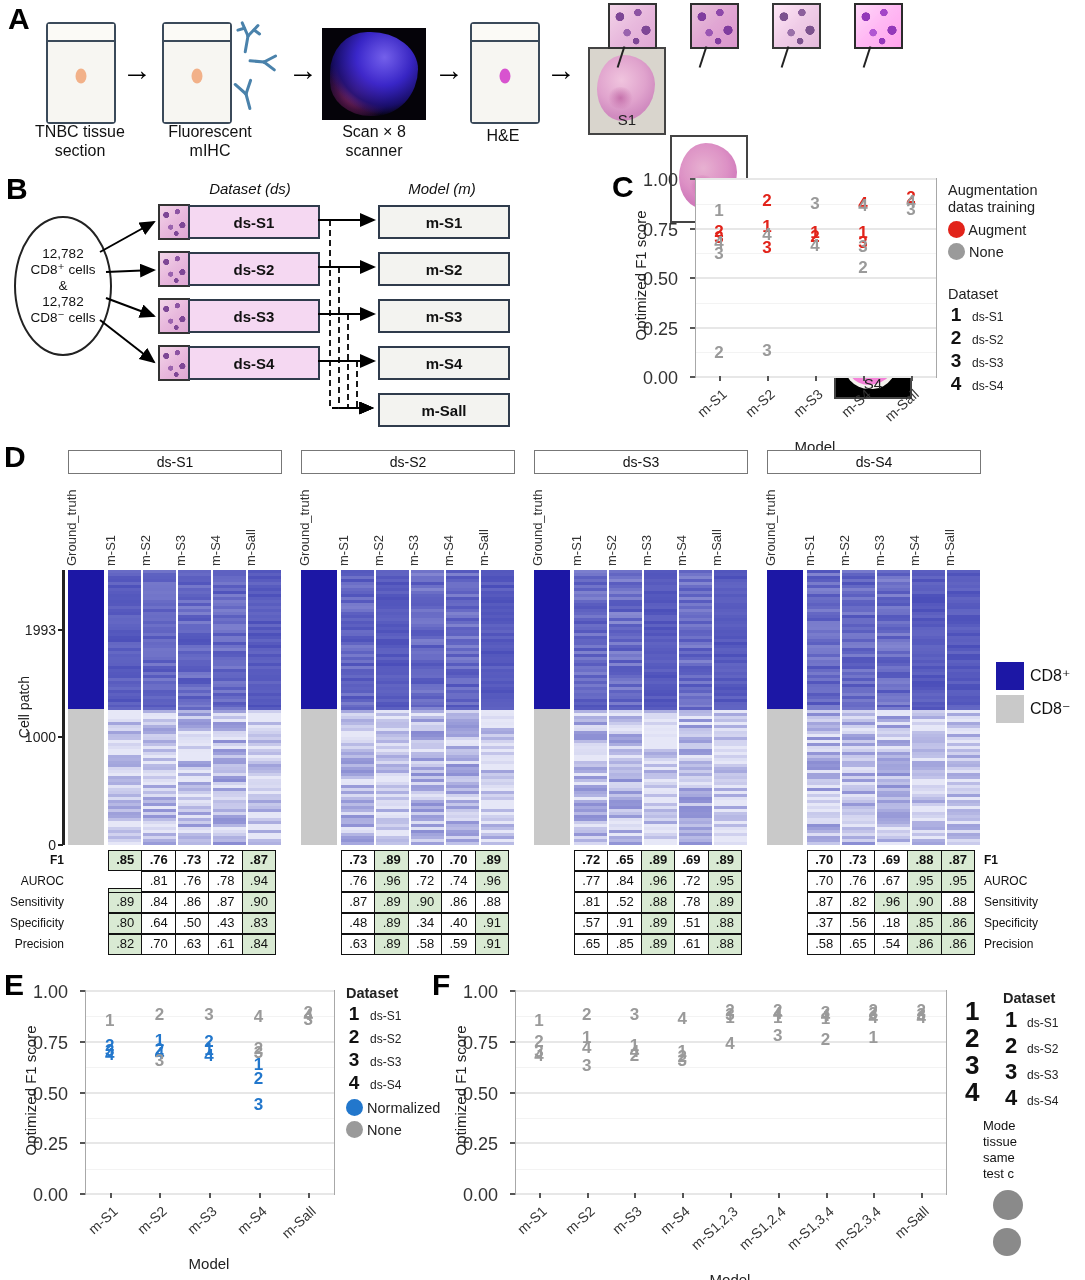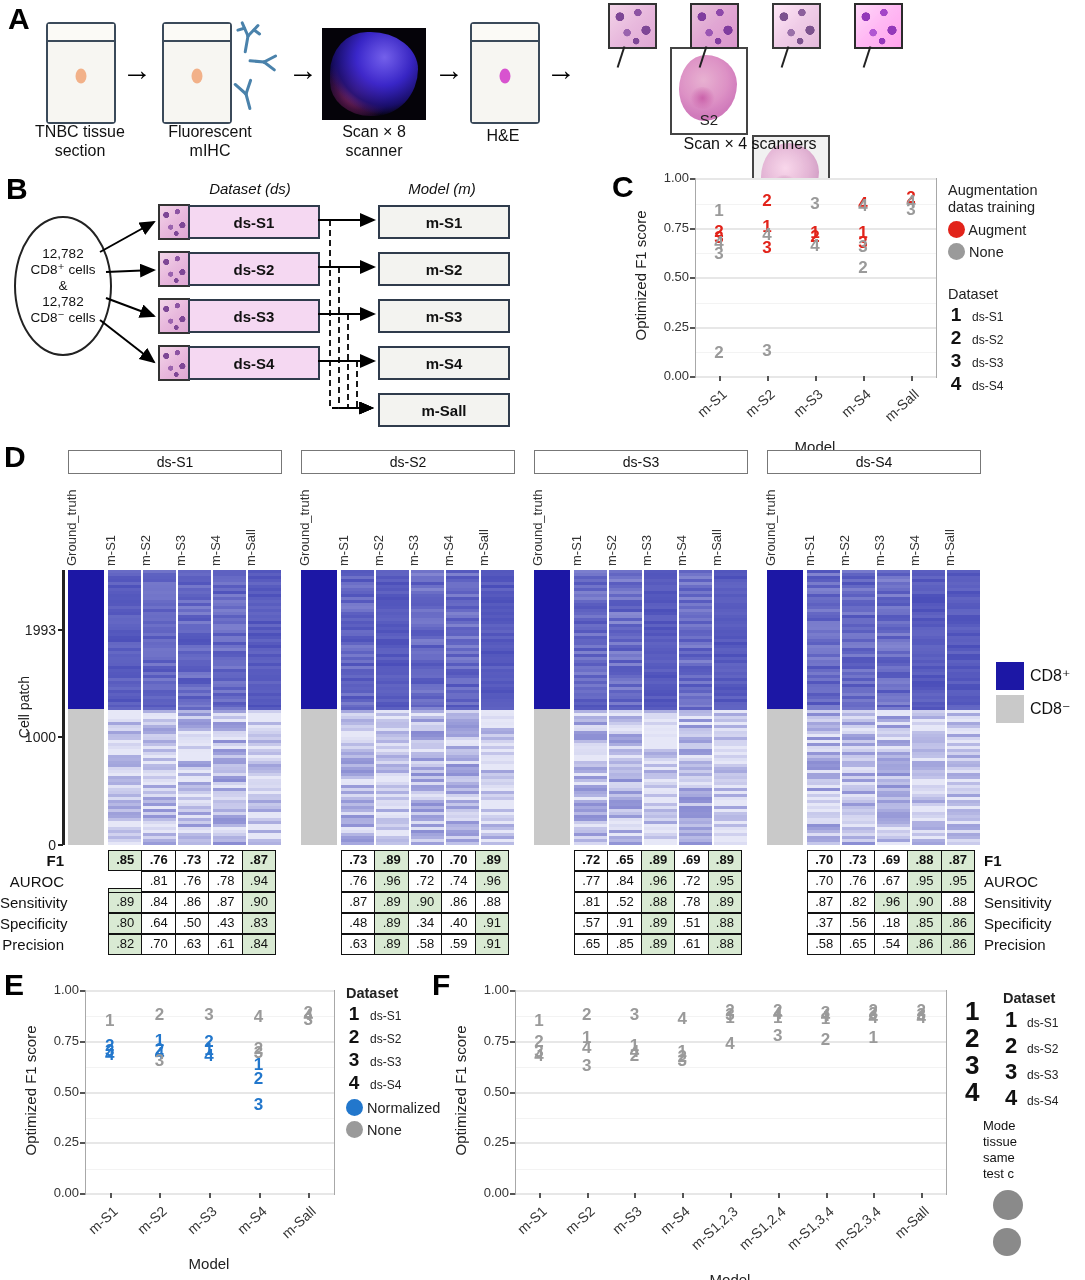--- a/index.html
+++ b/index.html
@@ -33,35 +33,35 @@
   
   .bbox{border:2px solid #2f3b4c;display:flex;align-items:center;justify-content:center;
         font-size:15px;font-weight:600;color:#111;}
   .ds{background:#f5d8f2;}
   .md{background:#f3f3f0;}
   .colhead{font-style:italic;font-size:15px;color:#111;text-align:center;}
   
   .frame{position:absolute;border:1px solid #a8a8a8;background:#fff;}
   .gl{position:absolute;left:0;width:100%;background:#e7e7e7;height:2px;}
   .glm{position:absolute;left:0;width:100%;background:#f3f3f3;height:1px;}
-  .ytick{position:absolute;text-align:right;font-size:13px;color:#333;}
+  .ytick{position:absolute;text-align:left;font-size:18px;color:#333;}
   .tickmark{position:absolute;background:#555;}
   .xlab{position:absolute;font-size:14px;color:#333;transform:rotate(-42deg);transform-origin:top right;text-align:right;white-space:nowrap;}
   .pt{position:absolute;font-weight:bold;font-size:17px;transform:translate(-50%,-50%);line-height:17px;}
   .axis-title{font-size:15px;color:#222;text-align:center;}
   .yaxis-title{transform:rotate(-90deg);transform-origin:center;white-space:nowrap;}
   .leg-title{font-size:14.5px;color:#222;line-height:17px;}
   .leg-dot{width:17px;height:17px;border-radius:50%;display:inline-block;vertical-align:-3px;}
   .leg-row{font-size:14.5px;color:#222;margin-top:5px;}
   .leg-num{font-size:19px;font-weight:bold;color:#111;display:inline-block;width:16px;text-align:center;}
   .leg-ds{font-size:12px;color:#222;margin-left:8px;}
   
   .facet-head{position:absolute;border:1.5px solid #777;background:#fff;display:flex;align-items:center;justify-content:center;font-size:14px;color:#111;height:22px;}
   .rotlab{position:absolute;font-size:13px;color:#333;white-space:nowrap;transform:rotate(-90deg);transform-origin:left bottom;height:14px;line-height:14px;}
-  .trow-label{position:absolute;font-size:15px;color:#111;height:21px;line-height:21px;}
+  .trow-label{position:absolute;font-size:12px;color:#111;height:21px;line-height:21px;}
   .tcell{box-sizing:border-box;border:1.6px solid #111;height:21px;line-height:18px;text-align:center;font-size:13px;color:#111;background:#fff;}
   .tcell.hl{background:#d9ead3;}
   .legsq{position:absolute;width:28px;height:28px;}
 </style>
 </head>
 <body>
 
 <div id="fig">
 
   <div class="abs panel-letter" style="left:8px;top:2px;">A</div>
@@ -126,20 +126,24 @@
     <div class="cap"></div>
       <div class="body">
         <div class="dot" style="background:#d853cf;"></div>
       </div>
   </div>
   <div class="abs steplabel" style="left:468px;top:126px;width:70px;">H&amp;E</div>
 
   <div class="abs flowarrow" style="left:546px;top:55px;">→</div>
 
   <div id="scanners">
+      <div class="abs scanpanel" style="left: 588px; top: 47px; width: 74px; height: 84px; background: rgb(217, 213, 205);">
+        <div class="abs tissue" style="left: 7px; top: 6px; width: 58px; height: 66px; filter: none;"></div>
+        <div class="scanlabel" style="top: 62px;">S1</div>
+      </div>
       <div class="abs patch" style="left: 608px; top: 3px; width: 45px; height: 42px; filter: none;"></div>
       <div class="abs inset-line" style="left: 620px; top: 46px; height: 22px;"></div>
       <div class="abs scanpanel" style="left: 670px; top: 47px; width: 74px; height: 84px; background: rgb(255, 255, 255);">
         <div class="abs tissue" style="left: 7px; top: 6px; width: 58px; height: 66px; filter: saturate(1.35) brightness(0.92);"></div>
         <div class="scanlabel" style="top: 62px;">S2</div>
       </div>
       <div class="abs patch" style="left: 690px; top: 3px; width: 45px; height: 42px; filter: saturate(1.35) brightness(0.92);"></div>
       <div class="abs inset-line" style="left: 702px; top: 46px; height: 22px;"></div>
       <div class="abs scanpanel" style="left: 752px; top: 47px; width: 74px; height: 84px; background: rgb(241, 241, 241);">
         <div class="abs tissue" style="left: 7px; top: 6px; width: 58px; height: 66px; filter: saturate(0.7) brightness(1.08);"></div>
@@ -148,21 +152,20 @@
       <div class="abs patch" style="left: 772px; top: 3px; width: 45px; height: 42px; filter: saturate(0.7) brightness(1.08);"></div>
       <div class="abs inset-line" style="left: 784px; top: 46px; height: 22px;"></div>
       <div class="abs scanpanel" style="left: 834px; top: 47px; width: 74px; height: 84px; background: rgb(0, 0, 0);">
         <div class="abs" style="left: 6px; top: 4px; width: 58px; height: 72px; background: rgb(245, 242, 238); border-radius: 42% 58% 50% 50% / 48% 52% 55% 45%;"></div>
         <div class="abs tissue" style="left: 7px; top: 6px; width: 58px; height: 66px; filter: saturate(1.5) contrast(1.1);"></div>
         <div class="scanlabel" style="top: 62px;">S4</div>
       </div>
       <div class="abs patch" style="left: 854px; top: 3px; width: 45px; height: 42px; filter: saturate(1.5) contrast(1.1);"></div>
       <div class="abs inset-line" style="left: 866px; top: 46px; height: 22px;"></div>
     </div>
-  <div class="abs steplabel" style="left:600px;top:134px;width:300px;">Scan × 4 scanners</div>
 
   <div class="abs panel-letter" style="left:6px;top:172px;">B</div>
   <div class="abs" style="left:14px;top:216px;width:94px;height:136px;border:2px solid #222;border-radius:50%;display:flex;align-items:center;justify-content:center;">
     <div class="preline" style="font-size:13.5px;line-height:16px;text-align:center;">12,782
 CD8⁺ cells
 &amp;
 12,782
 CD8⁻ cells</div>
   </div>
   <div class="abs colhead" style="left:160px;top:180px;width:180px;">Dataset (ds)</div>

